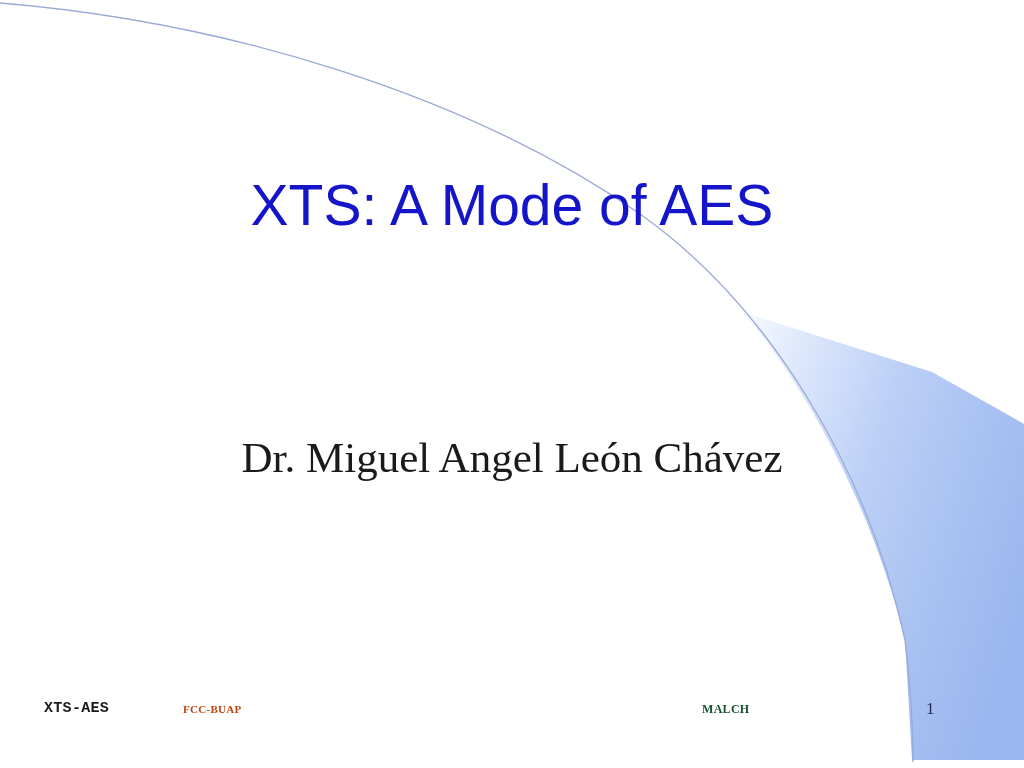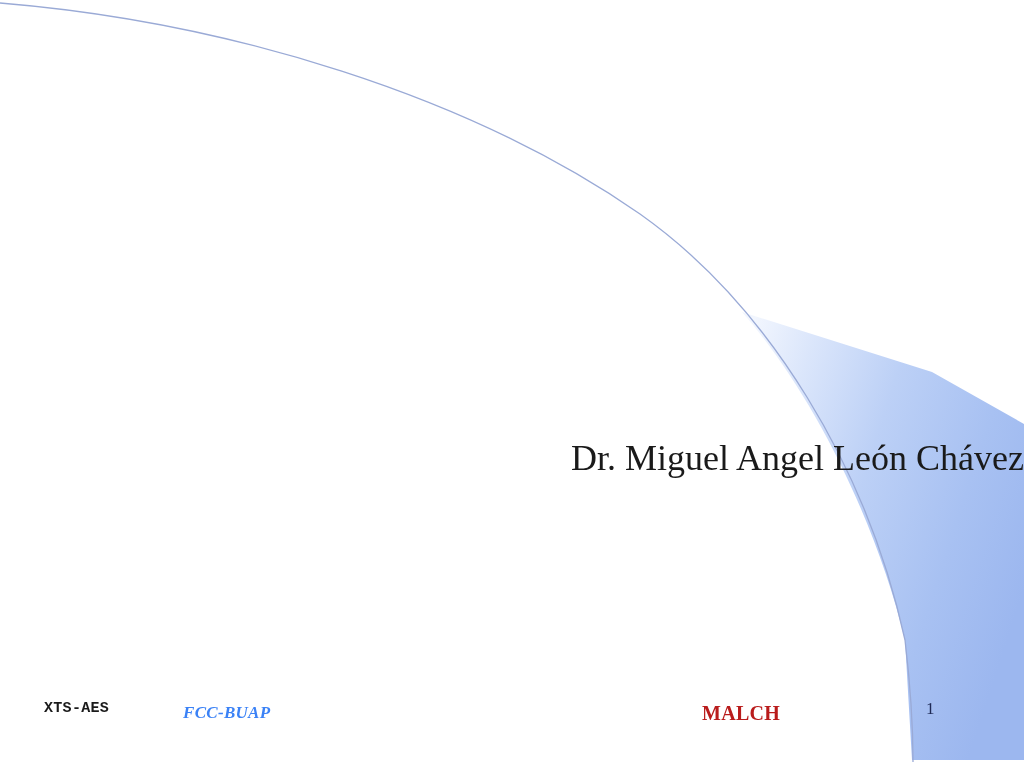--- a/index.html
+++ b/index.html
@@ -51,59 +51,57 @@
     position: absolute;
     left: 0;
     top: 432px;
     width: 1024px;
     text-align: center;
     z-index: 5;
   }
   .subtitle-line {
     color: #1a1a1a;
     font-family: "Liberation Serif", serif;
-    font-size: 36px;
+    font-size: 43px;
     line-height: 52px;
     font-weight: 400;
     white-space: nowrap;
-    text-align: right;
   }
 
   
   .footer-left {
     position: absolute;
     left: 44px;
     top: 700px;
     font-family: Liberation Mono, monospace;
     font-size: 15px;
     font-weight: 700;
     color: #1a1a1a;
     letter-spacing: 0.3px;
     z-index: 6;
   }
   .footer-dept {
     position: absolute;
     left: 183px;
     top: 703px;
     font-family: "Liberation Serif", serif;
-    font-size: 17px;
+    font-size: 11px;
     font-weight: 700;
-    color: #3b82f6;
+    color: #c2410c;
     letter-spacing: 0.3px;
     z-index: 6;
-    font-style: italic;
   }
   .footer-center {
     position: absolute;
     left: 702px;
     top: 702px;
     font-family: "Liberation Serif", serif;
-    font-size: 20px;
+    font-size: 12px;
     font-weight: 700;
-    color: #b91c1c;
+    color: #14532d;
     letter-spacing: 0.3px;
     z-index: 6;
   }
   .slide-number {
     position: absolute;
     left: 926px;
     top: 699px;
     font-family: "Liberation Serif", serif;
     font-size: 17px;
     font-weight: 400;
@@ -139,20 +137,21 @@
              L 932 372
              Z" fill="url(#wedgeGrad)"></path>
 
     <path d="M 0 3
              C 230 22, 470 96, 640 214
              C 770 306, 868 470, 905 640
              C 911 690, 913 730, 913 762" fill="none" stroke="#9aaad6" stroke-width="1.3"></path>
   </svg>
 
   <div class="title-block">
+    <div class="title-line">XTS: A Mode of AES</div>
   </div>
 
   <div class="subtitle-block">
     <div class="subtitle-line">Dr. Miguel Angel León Chávez</div>
   </div>
 
   <div class="footer-left">XTS-AES</div>
 
   <div class="footer-dept">FCC-BUAP</div>
 

